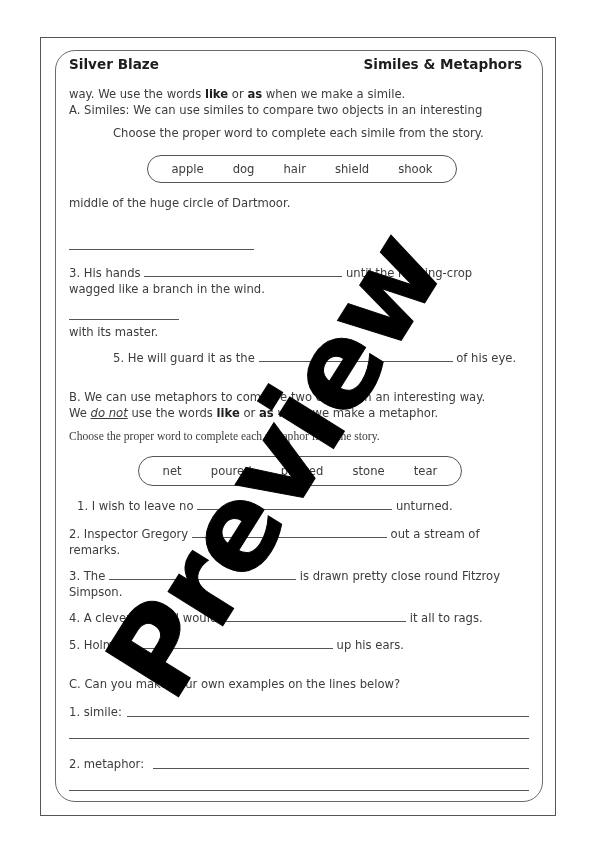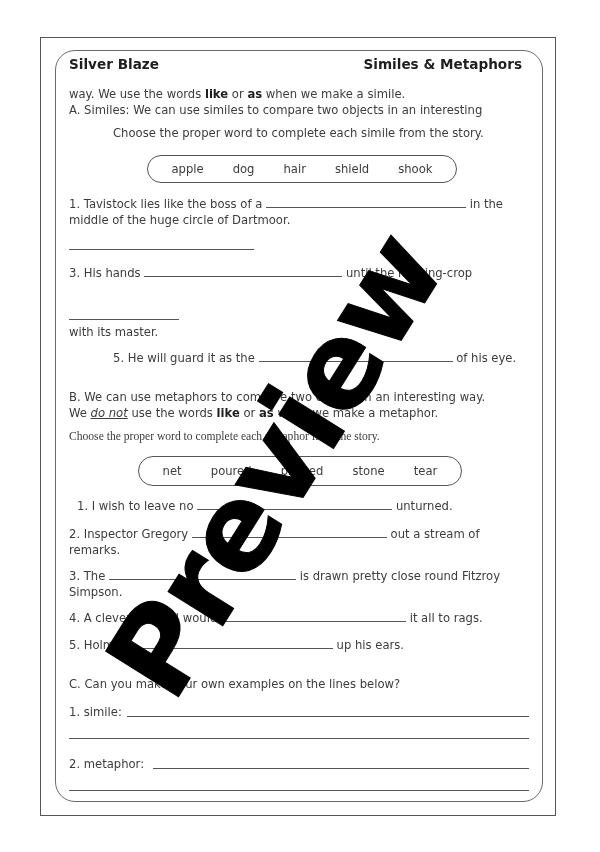--- a/index.html
+++ b/index.html
@@ -42,28 +42,28 @@
 
 <div class="wordbox" style="left:147px; top:155px; width:310px; height:28px;">
   <span>apple</span>
   <span>dog</span>
   <span>hair</span>
   <span>shield</span>
   <span>shook</span>
 </div>
 
 <div class="abs txt" style="left:69px; top:196px;">
-  <div><span>1. Tavistock lies like the boss of a </span><span class="blank" style="width:200px;"></span><span> in the</span></div>
   <div>middle of the huge circle of Dartmoor.</div>
 </div>
 <div class="abs txt" style="left:69px; top:238px;">
   <div><span class="blank" style="width:185px;"></span></div>
 </div>
 <div class="abs txt" style="left:69px; top:265px;">
   <div><span>3. His hands </span><span class="blank" style="width:198px;"></span><span> until the hunting-crop</span></div>
+  <div>wagged like a branch in the wind.</div>
 </div>
 <div class="abs txt" style="left:69px; top:308px;">
   <div><span class="blank" style="width:110px;"></span></div>
   <div>with its master.</div>
 </div>
 <div class="abs txt" style="left:69px; top:350px;margin-left:44px;">
   <div><span>5. He will guard it as the </span><span class="blank" style="width:194px;"></span><span> of his eye.</span></div>
 </div>
 
 <div class="abs txt" style="left:69px; top:390px;">

